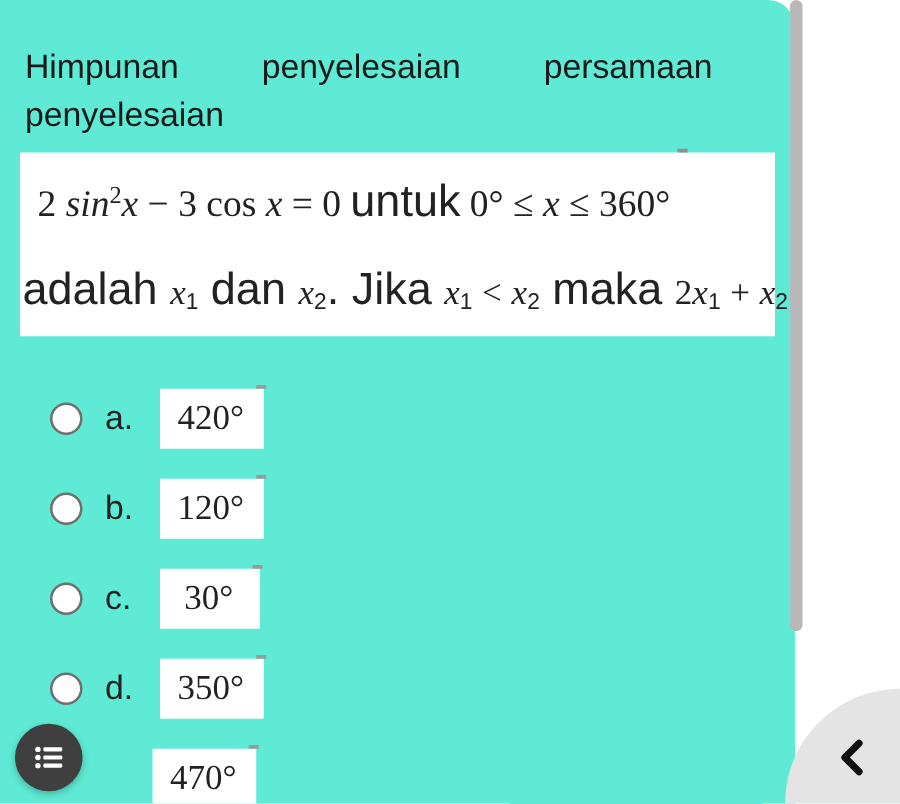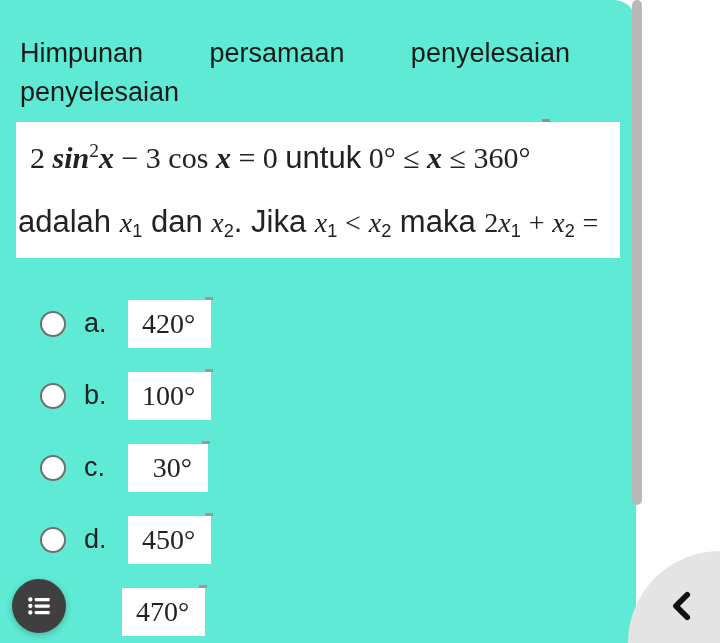--- a/index.html
+++ b/index.html
@@ -32,21 +32,21 @@
     color: #222;
     position: relative;
   }
   .math-block .tick {
     position: absolute;
     top: -3px; right: 70px;
     width: 8px; height: 3px; background: #928f8f;
   }
   .mtext {
     font-family: Arial, Helvetica, sans-serif;
-    font-size: 31px;
+    font-size: 36px;
   }
   .line2 {
     background: #ffffff;
     padding: 10px 0 16px 2px;
     font-size: 28px;
     font-family: Arial, Helvetica, sans-serif;
     color: #222;
     white-space: nowrap;
   }
   .line2 .m { font-family: "Times New Roman", Times, serif; font-style: italic; }
@@ -77,21 +77,21 @@
     width: 26px;
   }
   .opt-val {
     background: #ffffff;
     font-family: "Times New Roman", Times, serif;
     font-size: 28px;
     color: #222;
     padding: 8px 16px 8px 14px;
     position: relative;
     min-width: 80px;
-    text-align: right;
+    text-align: center;
   }
   .opt-val .tick {
     position: absolute;
     top: -3px; right: -2px;
     width: 8px; height: 3px; background: #9a9a9a;
   }
 
   
   .menu-btn {
     position: absolute;
@@ -121,34 +121,34 @@
     width: 10px; height: 560px;
   }
   .scrollthumb {
     position: absolute;
     top: 0; left: 0;
     width: 10px; height: 505px;
     background: #b8b8b8;
     border-radius: 5px;
   }
 
-  .it { font-style: italic; font-weight: bold; }
+  .it { font-style: italic; }
 </style>
 </head>
 <body>
 
 <div class="viewport">
 
   <div class="card">
 
     <div class="intro">
       <div class="row1">
         <span>Himpunan</span>
+        <span>penyelesaian</span>
         <span>persamaan</span>
-        <span>penyelesaian</span>
       </div>
       <div>penyelesaian</div>
     </div>
 
     <div class="math-block">
       <div class="tick"></div>
       <span>2 <span class="it">sin</span><sup>2</sup><span class="it">x</span> − 3 cos <span class="it">x</span> = 0 <span class="mtext">untuk</span> 0° ≤ <span class="it">x</span> ≤ 360°</span>
     </div>
 
     <div class="line2">
@@ -164,39 +164,39 @@
           <div class="tick"></div>
           <span>420°</span>
         </div>
       </div>
 
       <div class="opt">
         <div class="radio"></div>
         <div class="opt-label">b.</div>
         <div class="opt-val">
           <div class="tick"></div>
-          <span>100°</span>
+          <span>120°</span>
         </div>
       </div>
 
       <div class="opt">
         <div class="radio"></div>
         <div class="opt-label">c.</div>
         <div class="opt-val">
           <div class="tick"></div>
           <span>30°</span>
         </div>
       </div>
 
       <div class="opt">
         <div class="radio"></div>
         <div class="opt-label">d.</div>
         <div class="opt-val">
           <div class="tick"></div>
-          <span>450°</span>
+          <span>350°</span>
         </div>
       </div>
 
       <div class="opt" style="margin-bottom:0;">
         <div class="radio" style="visibility:hidden;"></div>
         <div class="opt-label" style="visibility:hidden;">e.</div>
         <div class="opt-val" style="margin-left:-6px;">
           <div class="tick"></div>
           <span>470°</span>
         </div>

